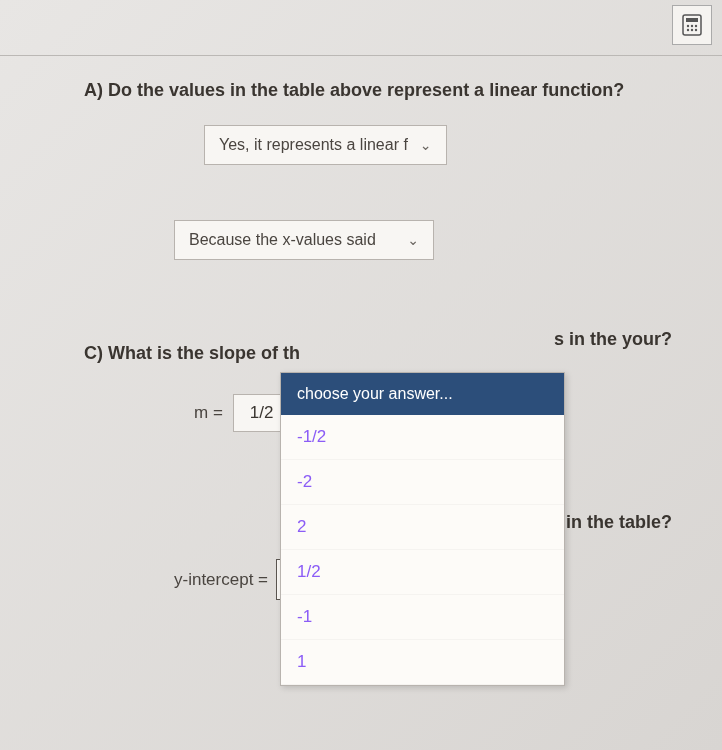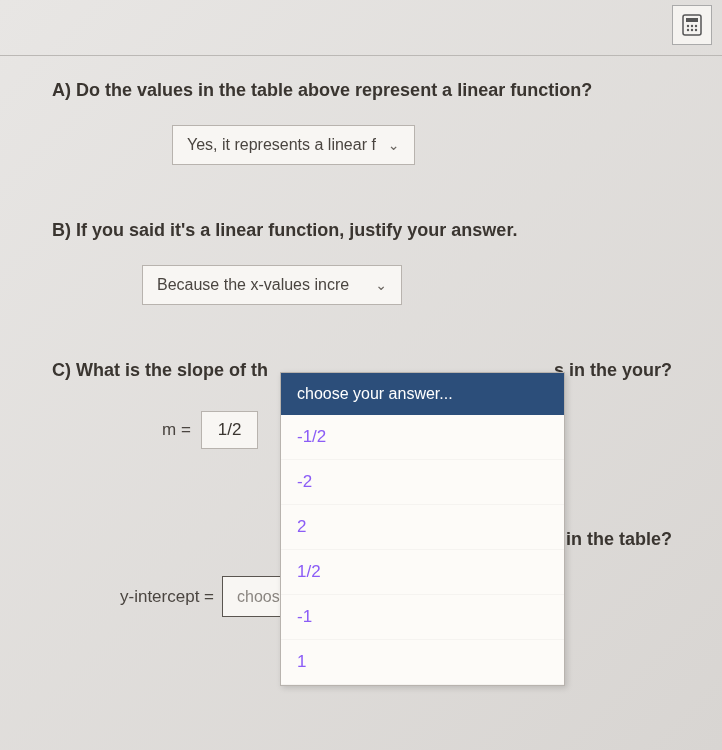--- a/index.html
+++ b/index.html
@@ -28,21 +28,21 @@
     }
     .divider {
       position: absolute;
       top: 55px;
       left: 0;
       right: 0;
       height: 1px;
       background: #bbb8b5;
     }
     .content {
-      padding: 80px 40px 20px 52px;
+      padding: 80px 40px 20px 84px;
       position: relative;
     }
     .question {
       margin-bottom: 55px;
     }
     .question-text {
       font-size: 18px;
       font-weight: 600;
       color: #3a3530;
       margin-bottom: 24px;
@@ -64,21 +64,21 @@
       font-size: 14px;
       color: #6a6560;
     }
     .indent { margin-left: 120px; }
     .indent-b { margin-left: 90px; }
     .row-c {
       display: flex;
       align-items: center;
       gap: 0;
     }
-    .partial-left { flex-shrink: 0; }
+    .partial-left { flex-shrink: 0; margin-top: 28px; }
     .partial-right { margin-left: auto; padding-right: 10px;}
     .slope-row {
       margin-top: 30px;
       margin-left: 110px;
       display: flex;
       align-items: center;
       gap: 10px;
     }
     .slope-label { font-size: 17px; color: #4a4540; }
     .value-box {
@@ -107,21 +107,21 @@
     }
     .open-dropdown-option {
       padding: 12px 16px;
       font-size: 17px;
       color: #8b5cf6;
       cursor: pointer;
       border-bottom: 1px solid rgba(0,0,0,0.03);
     }
     .y-int-row {
       margin-top: 26px;
-      margin-left: 68px;
+      margin-left: 90px;
       display: flex;
       align-items: center;
       gap: 8px;
     }
     .y-int-dropdown {
       display: inline-flex;
       align-items: center;
       border: 1px solid #5a5550;
       background: #f8f6f3;
       padding: 10px 14px;
@@ -159,27 +159,23 @@
     </div>
     <div class="indent">
       <div class="dropdown">
         <span class="dropdown-text">Yes, it represents a linear f</span>
         <span class="chevron">⌄</span>
       </div>
     </div>
   </div>
 
   <div class="question">
-    <div class="question-text">
-      <span>B)</span>
-      <span>If you said it's a linear function, justify your answer.</span>
-    </div>
     <div class="indent-b">
       <div class="dropdown" style="min-width:260px;">
-        <span class="dropdown-text">Because the x-values incre</span>
+        <span class="dropdown-text">Because the x-values said</span>
         <span class="chevron">⌄</span>
       </div>
     </div>
   </div>
 
   <div class="question" style="margin-bottom:0;">
     <div class="row-c question-text">
       <span class="partial-left">C)  What is the slope of th</span>
       <span class="partial-right">s in the your?</span>
     </div>

